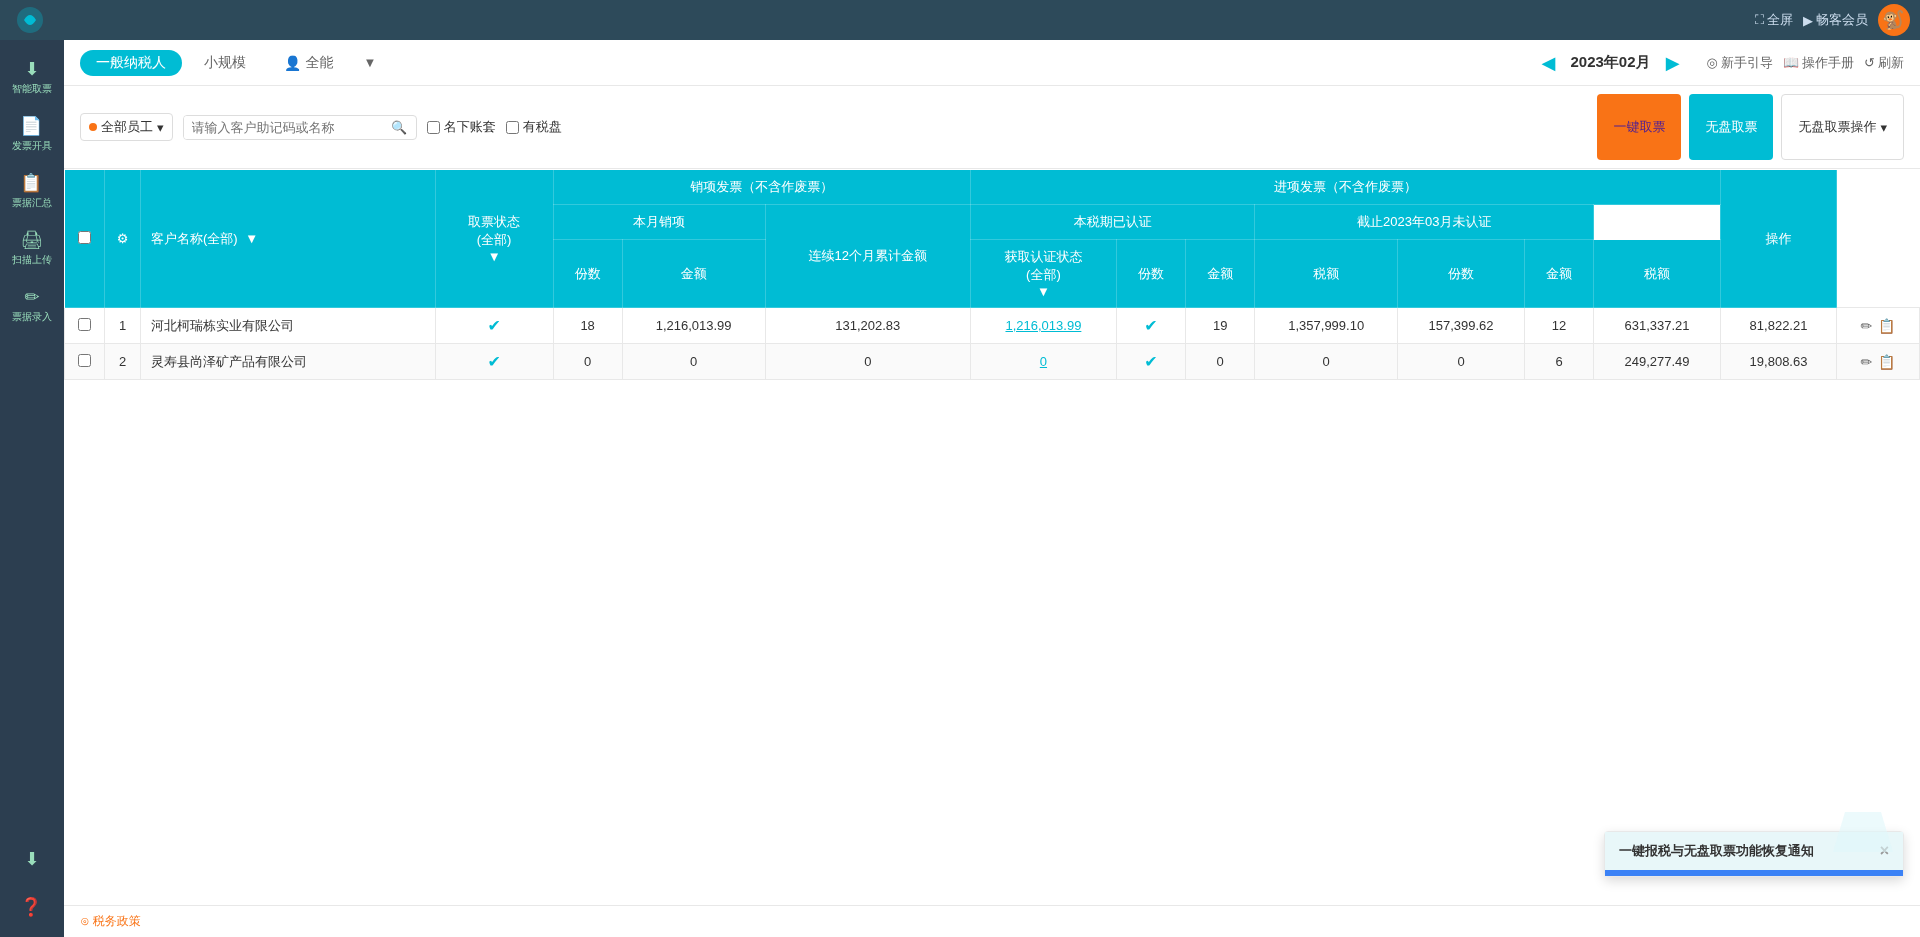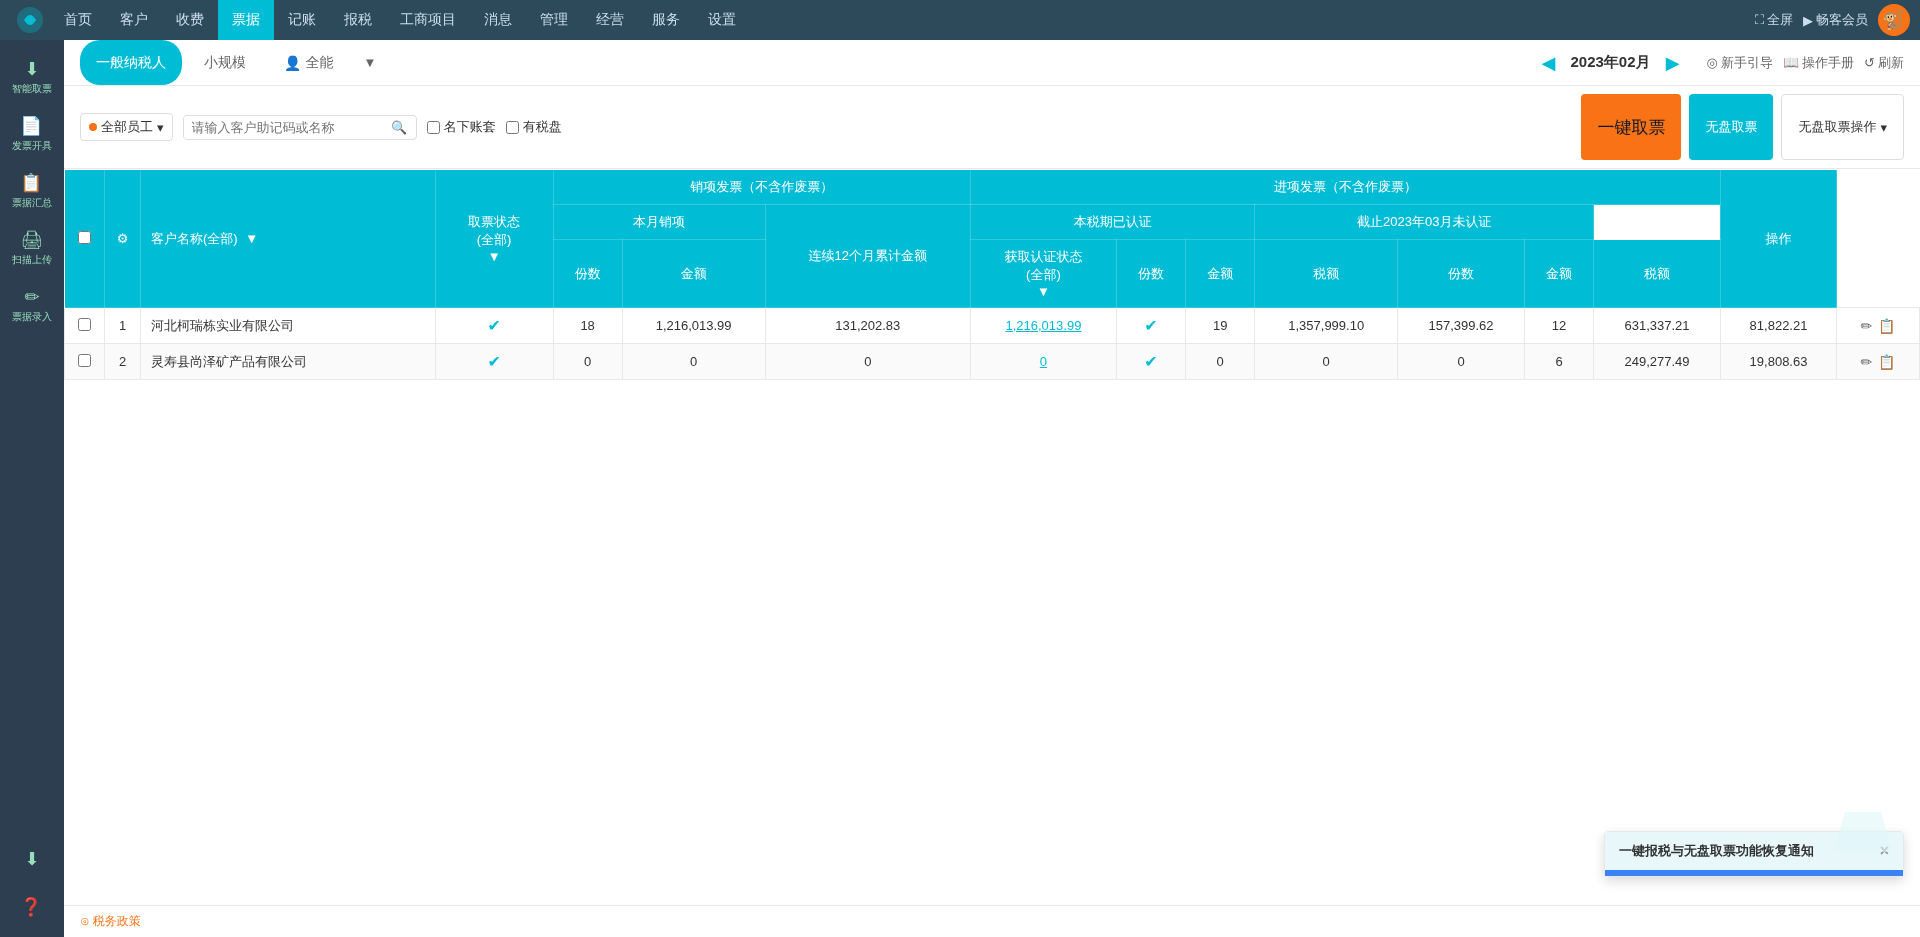--- a/index.html
+++ b/index.html
@@ -33,21 +33,21 @@
     }
     .sidebar-item .s-icon { font-size: 18px; }
     .sidebar-bottom { margin-top: auto; margin-bottom: 10px; display: flex; flex-direction: column; align-items: center; gap: 8px; }
     .sidebar-bottom .s-icon-btn { width: 40px; height: 40px; display: flex; align-items: center; justify-content: center; cursor: pointer; color: #9db; font-size: 18px; border-radius: 4px; }
 
     
     .main { flex: 1; display: flex; flex-direction: column; background: #f0f2f5; overflow: hidden; }
 
     
     .tab-bar {
-      background: #fff; padding: 0 16px; display: flex; 
+      background: #fff; padding: 0 16px; display: flex; align-items: center;
       border-bottom: 1px solid #e8e8e8; height: 46px; gap: 6px;
     }
     .tab-item {
       padding: 4px 16px; border-radius: 20px; cursor: pointer; font-size: 14px;
       display: flex; align-items: center; gap: 4px; white-space: nowrap; color: #666;
     }
     .tab-item.active { background: #00bcd4; color: #fff; }
     .tab-more { display: flex; align-items: center; cursor: pointer; color: #666; padding: 4px 8px; }
 
     
@@ -67,21 +67,21 @@
       border: 1px solid #ddd; border-radius: 4px; padding: 4px 8px; background: #fff;
       display: flex; align-items: center; gap: 4px; cursor: pointer; font-size: 13px; min-width: 90px;
     }
     .filter-select .orange-dot { width: 8px; height: 8px; background: #f97316; border-radius: 50%; }
     .search-input-wrap { display: flex; align-items: center; border: 1px solid #ddd; border-radius: 4px; background: #fff; overflow: hidden; }
     .search-input-wrap input { border: none; outline: none; padding: 4px 8px; font-size: 13px; width: 200px; }
     .search-input-wrap .search-btn { padding: 4px 8px; cursor: pointer; color: #999; }
     .filter-checkbox { display: flex; align-items: center; gap: 4px; cursor: pointer; font-size: 13px; }
     .filter-checkbox input { cursor: pointer; }
     .filter-right { margin-left: auto; display: flex; gap: 8px; }
-    .btn-orange { background: #f97316; color: #0f172a; border: none; padding: 14px 16px; border-radius: 4px; cursor: pointer; font-size: 17px; white-space: nowrap; }
+    .btn-orange { background: #f97316; color: #4c1d95; border: none; padding: 14px 16px; border-radius: 4px; cursor: pointer; font-size: 13px; white-space: nowrap; }
     .btn-teal { background: #00bcd4; color: #fff; border: none; padding: 24px 16px; border-radius: 4px; cursor: pointer; font-size: 13px; white-space: nowrap; }
     .btn-ops { background: #fff; color: #333; border: 1px solid #ddd; padding: 6px 16px; border-radius: 4px; cursor: pointer; font-size: 13px; white-space: nowrap; display: flex; align-items: center; gap: 4px; }
 
     
     .table-wrap { flex: 1; overflow: auto; padding: 0; background: #fff; margin: 0; }
     table { width: 100%; border-collapse: collapse; font-size: 13px; }
     thead tr { background: #00bcd4; color: #fff; }
     thead th { padding: 8px 10px; text-align: center; border: 1px solid rgba(255,255,255,0.2); white-space: nowrap; font-weight: normal; }
     thead th.left-align { text-align: left; padding-left: 10px; }
     tbody tr { background: #fff; }
@@ -124,34 +124,20 @@
   </style>
 </head>
 <body>
 
 <div class="top-nav">
   <div class="logo">
     <svg viewBox="0 0 28 28" fill="none">
       <circle cx="14" cy="14" r="13" fill="#00bcd4" opacity="0.3"></circle>
       <path d="M8 14 Q14 4 20 14 Q14 24 8 14Z" fill="#00bcd4"></path>
     </svg>
-  </div>
-  <div class="nav-items">
-    <div class="nav-item">首页</div>
-    <div class="nav-item">客户</div>
-    <div class="nav-item">收费</div>
-    <div class="nav-item active">票据</div>
-    <div class="nav-item">记账</div>
-    <div class="nav-item">报税</div>
-    <div class="nav-item">工商项目</div>
-    <div class="nav-item">消息</div>
-    <div class="nav-item">管理</div>
-    <div class="nav-item">经营</div>
-    <div class="nav-item">服务</div>
-    <div class="nav-item">设置</div>
   </div>
   <div class="right-actions">
     <div class="action-btn">
       <span>⛶</span>
       <span>全屏</span>
     </div>
     <div class="action-btn">
       <span>▶</span>
       <span>畅客会员</span>
     </div>

